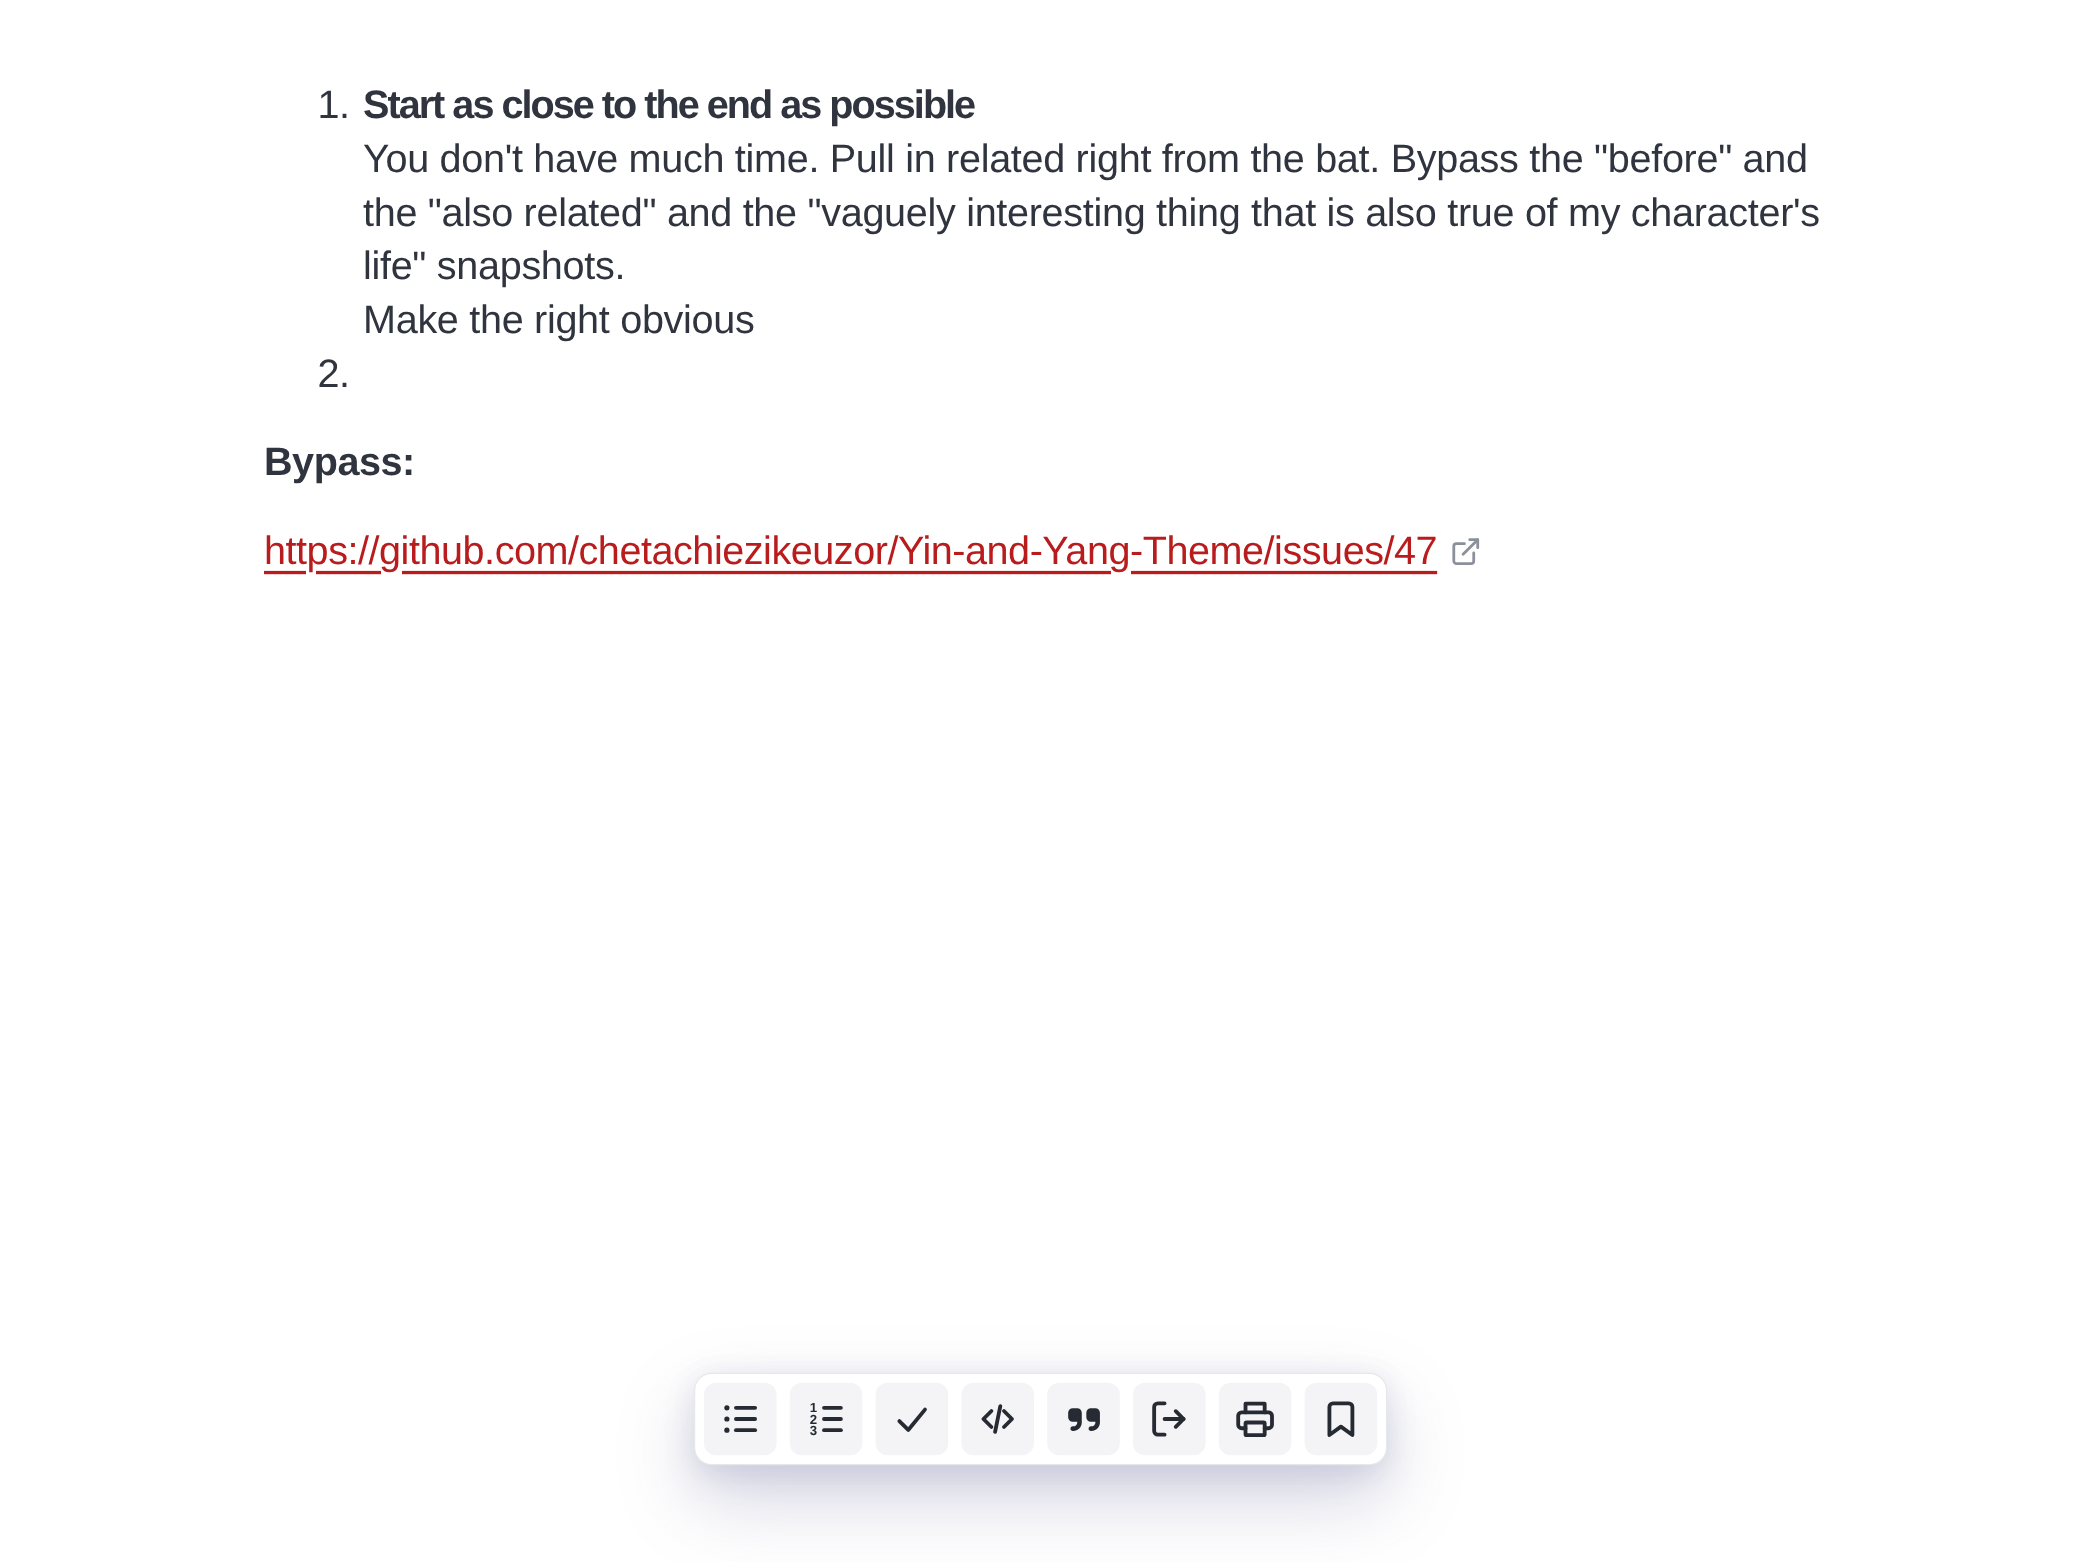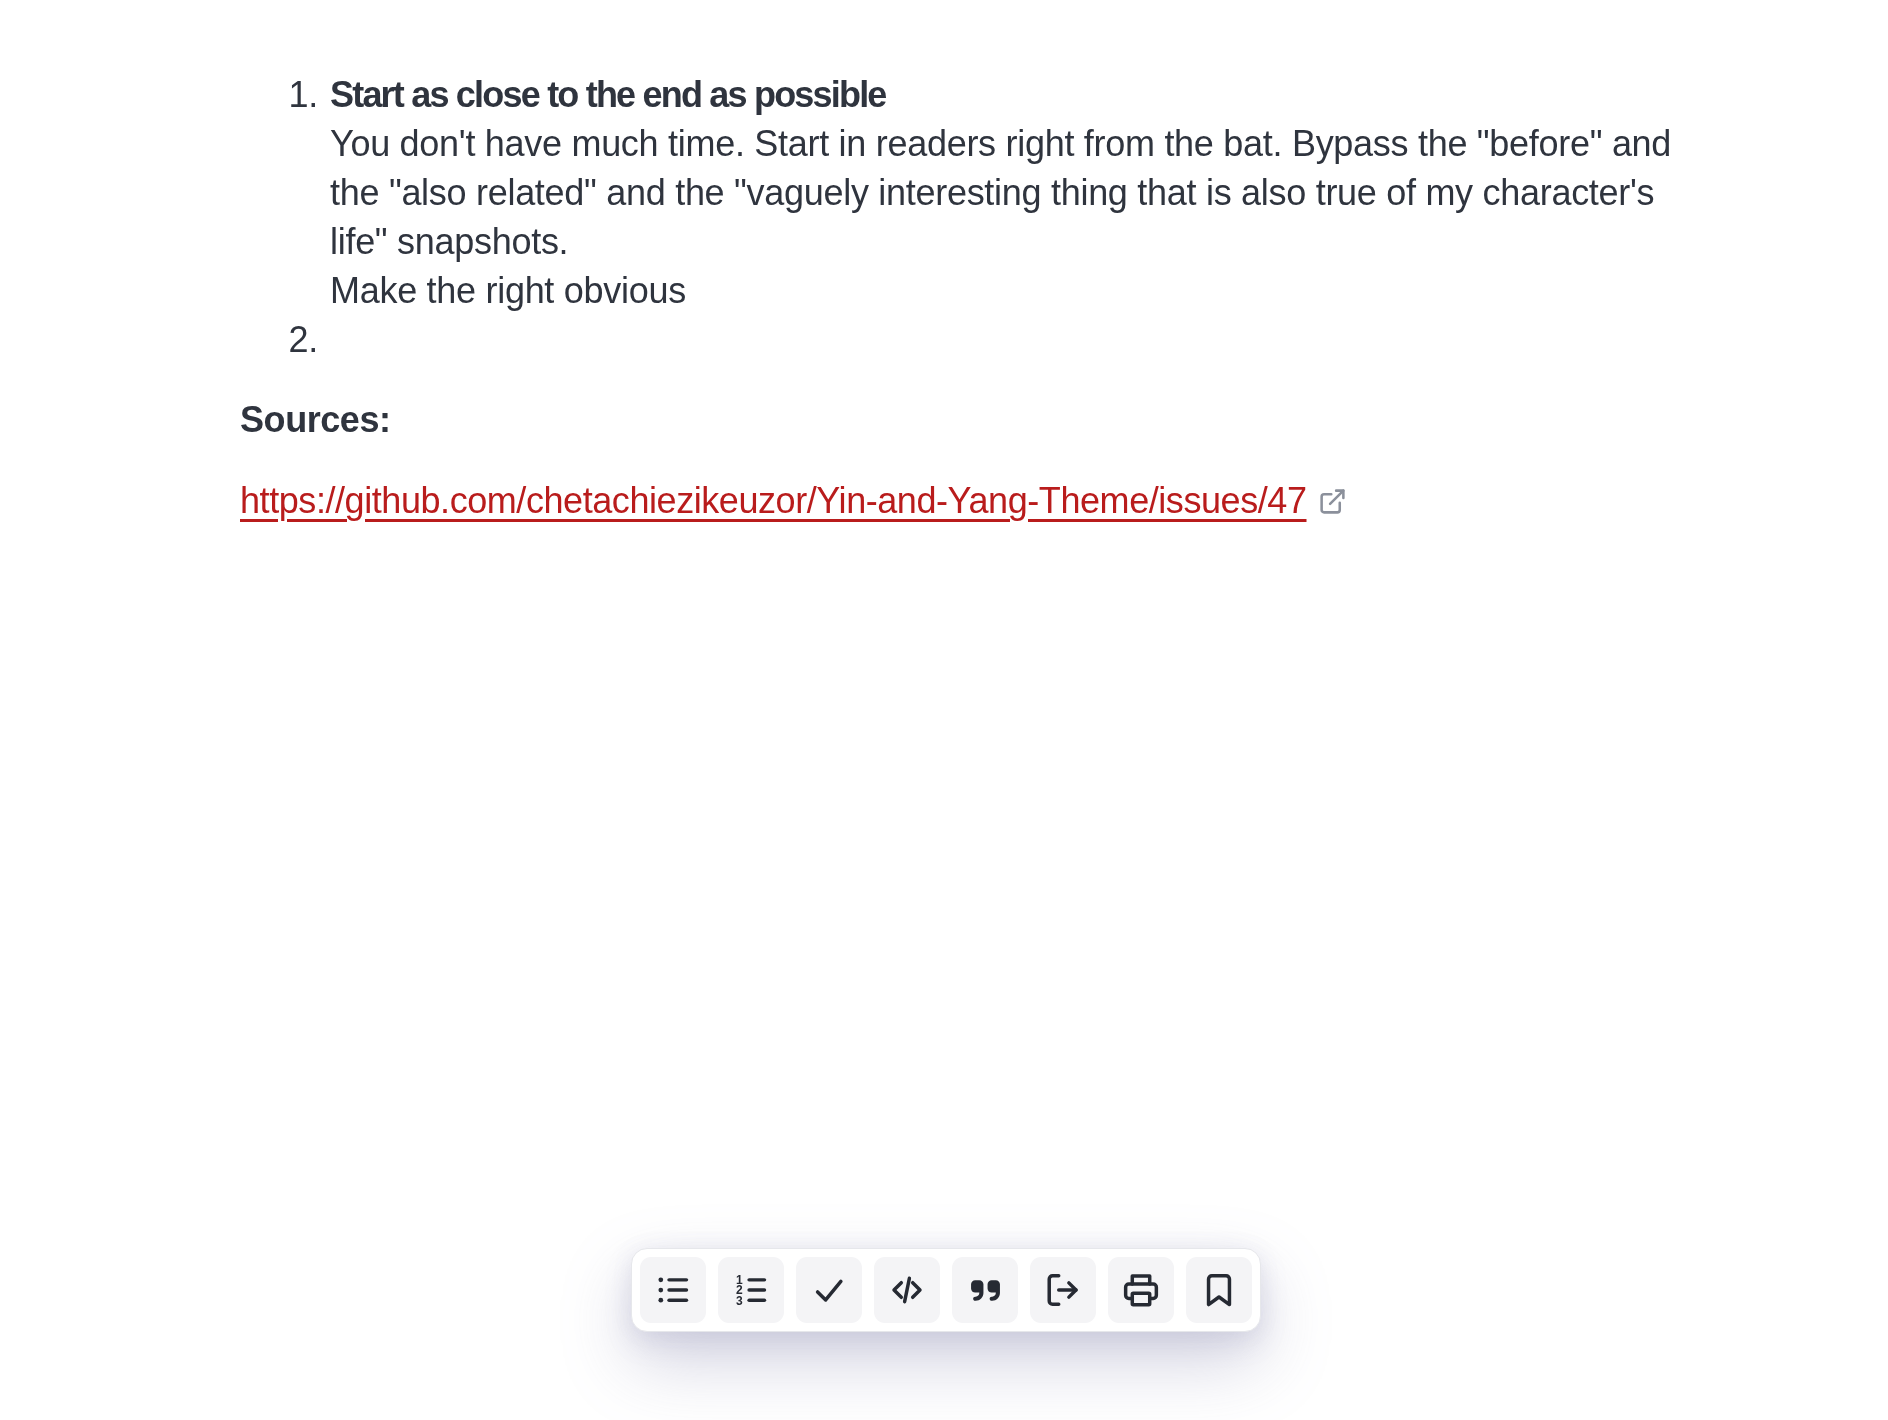--- a/index.html
+++ b/index.html
@@ -88,33 +88,33 @@
 
 <div class="canvas">
 
   <div class="doc">
 
     <div class="num-list">
         <div class="li-row">
           <span class="li-marker">1.</span>
           <div class="li-content">
             <div class="li-title">Start as close to the end as possible</div>
-            <div class="li-line">You don't have much time. Start in readers right from the bat. Bypass the "before" and</div>
+            <div class="li-line">You don't have much time. Pull in related right from the bat. Bypass the "before" and</div>
             <div class="li-line">the "also related" and the "vaguely interesting thing that is also true of my character's</div>
             <div class="li-line">life" snapshots.</div>
             <div class="li-line">Make the right obvious</div>
           </div>
         </div>
         <div class="li-row">
           <span class="li-marker">2.</span>
           <div class="li-content"></div>
         </div>
       </div>
 
-    <p class="sources-line">Sources:</p>
+    <p class="sources-line">Bypass:</p>
 
     <p class="link-line">
       <a class="src-link">https://github.com/chetachiezikeuzor/Yin-and-Yang-Theme/issues/47</a>
       <svg class="ext-icon" viewBox="0 0 24 24" fill="none" stroke="currentColor" stroke-width="2.1" stroke-linecap="round" stroke-linejoin="round">
         <path d="M15 3h6v6"></path>
         <path d="M10 14 21 3"></path>
         <path d="M18 13v6a2 2 0 0 1-2 2H5a2 2 0 0 1-2-2V8a2 2 0 0 1 2-2h6"></path>
       </svg>
     </p>
 

